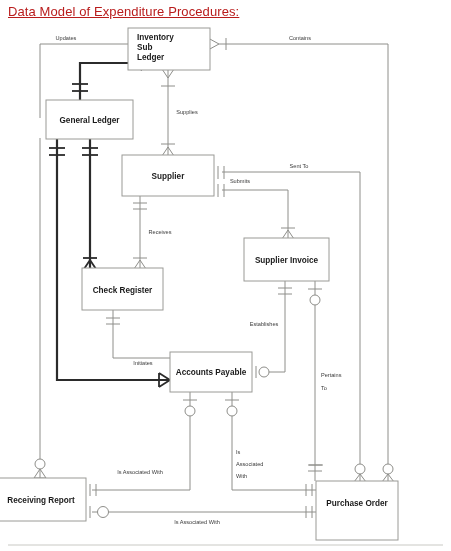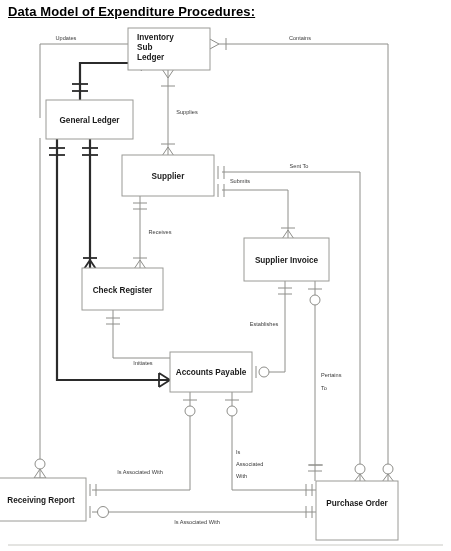--- a/index.html
+++ b/index.html
@@ -12,22 +12,22 @@
     height: 551px;
     font-family: "Liberation Sans", sans-serif;
     overflow: hidden;
     position: relative;
   }
   #page-title {
     position: absolute;
     left: 8px;
     top: 4px;
     font-size: 13px;
-    font-weight: bold;
-    color: #000000;
+    font-weight: normal;
+    color: #b91c1c;
     text-decoration: underline;
     letter-spacing: 0.1px;
     white-space: nowrap;
   }
   #diagram-wrap {
     position: absolute;
     left: 0;
     top: 0;
     width: 451px;
     height: 551px;

